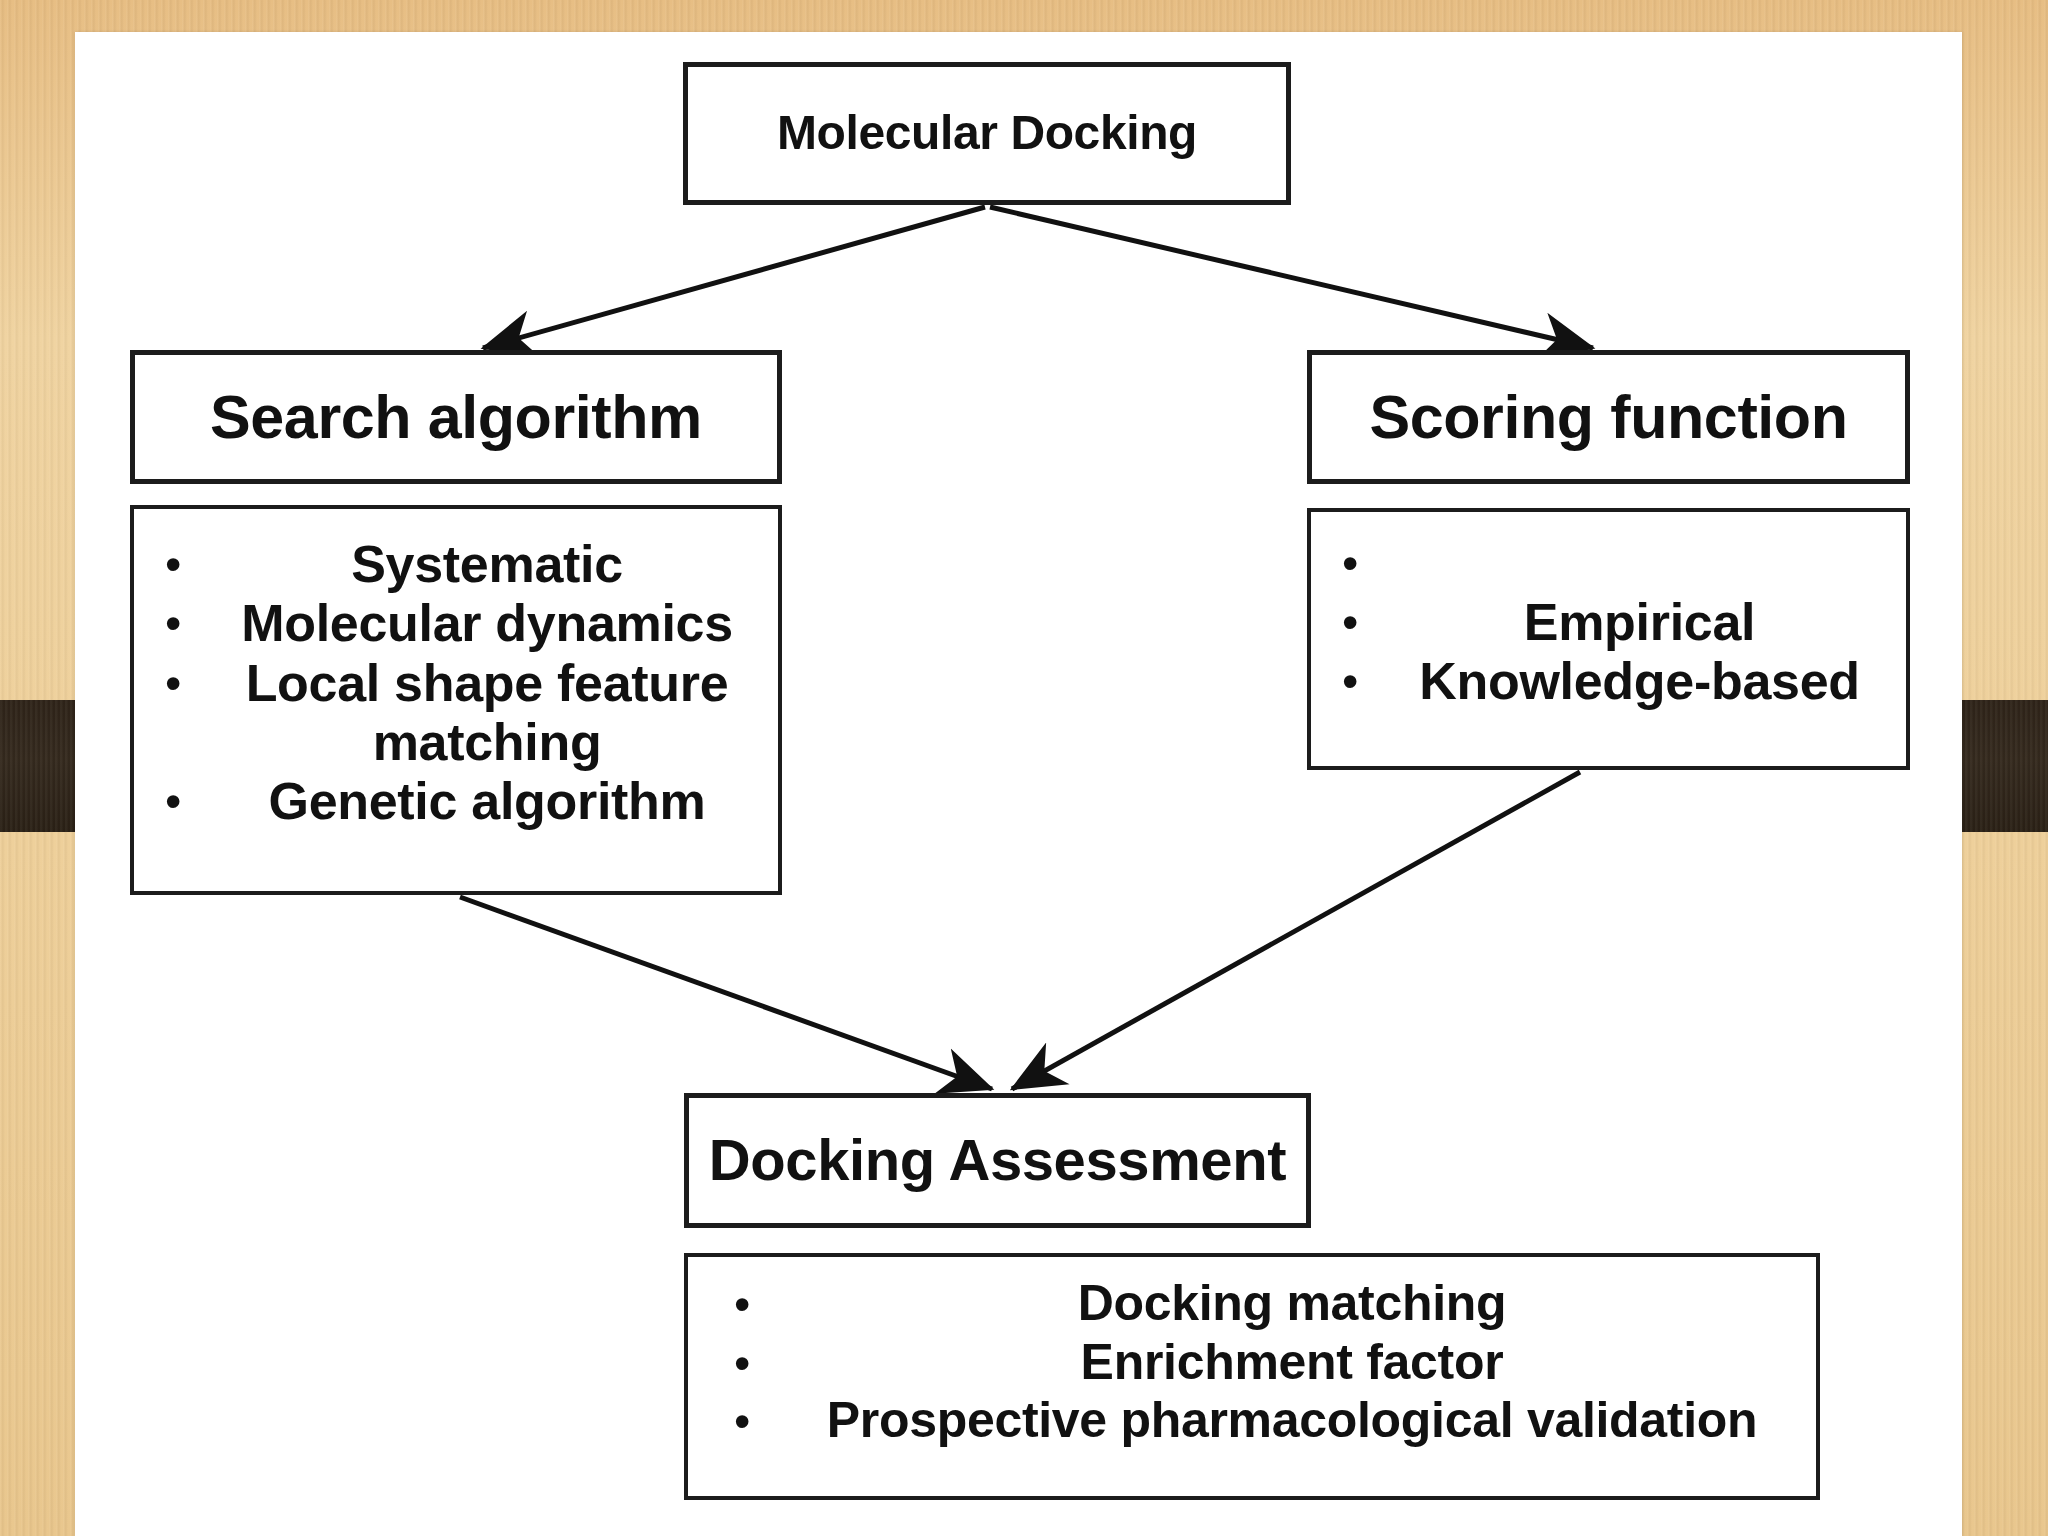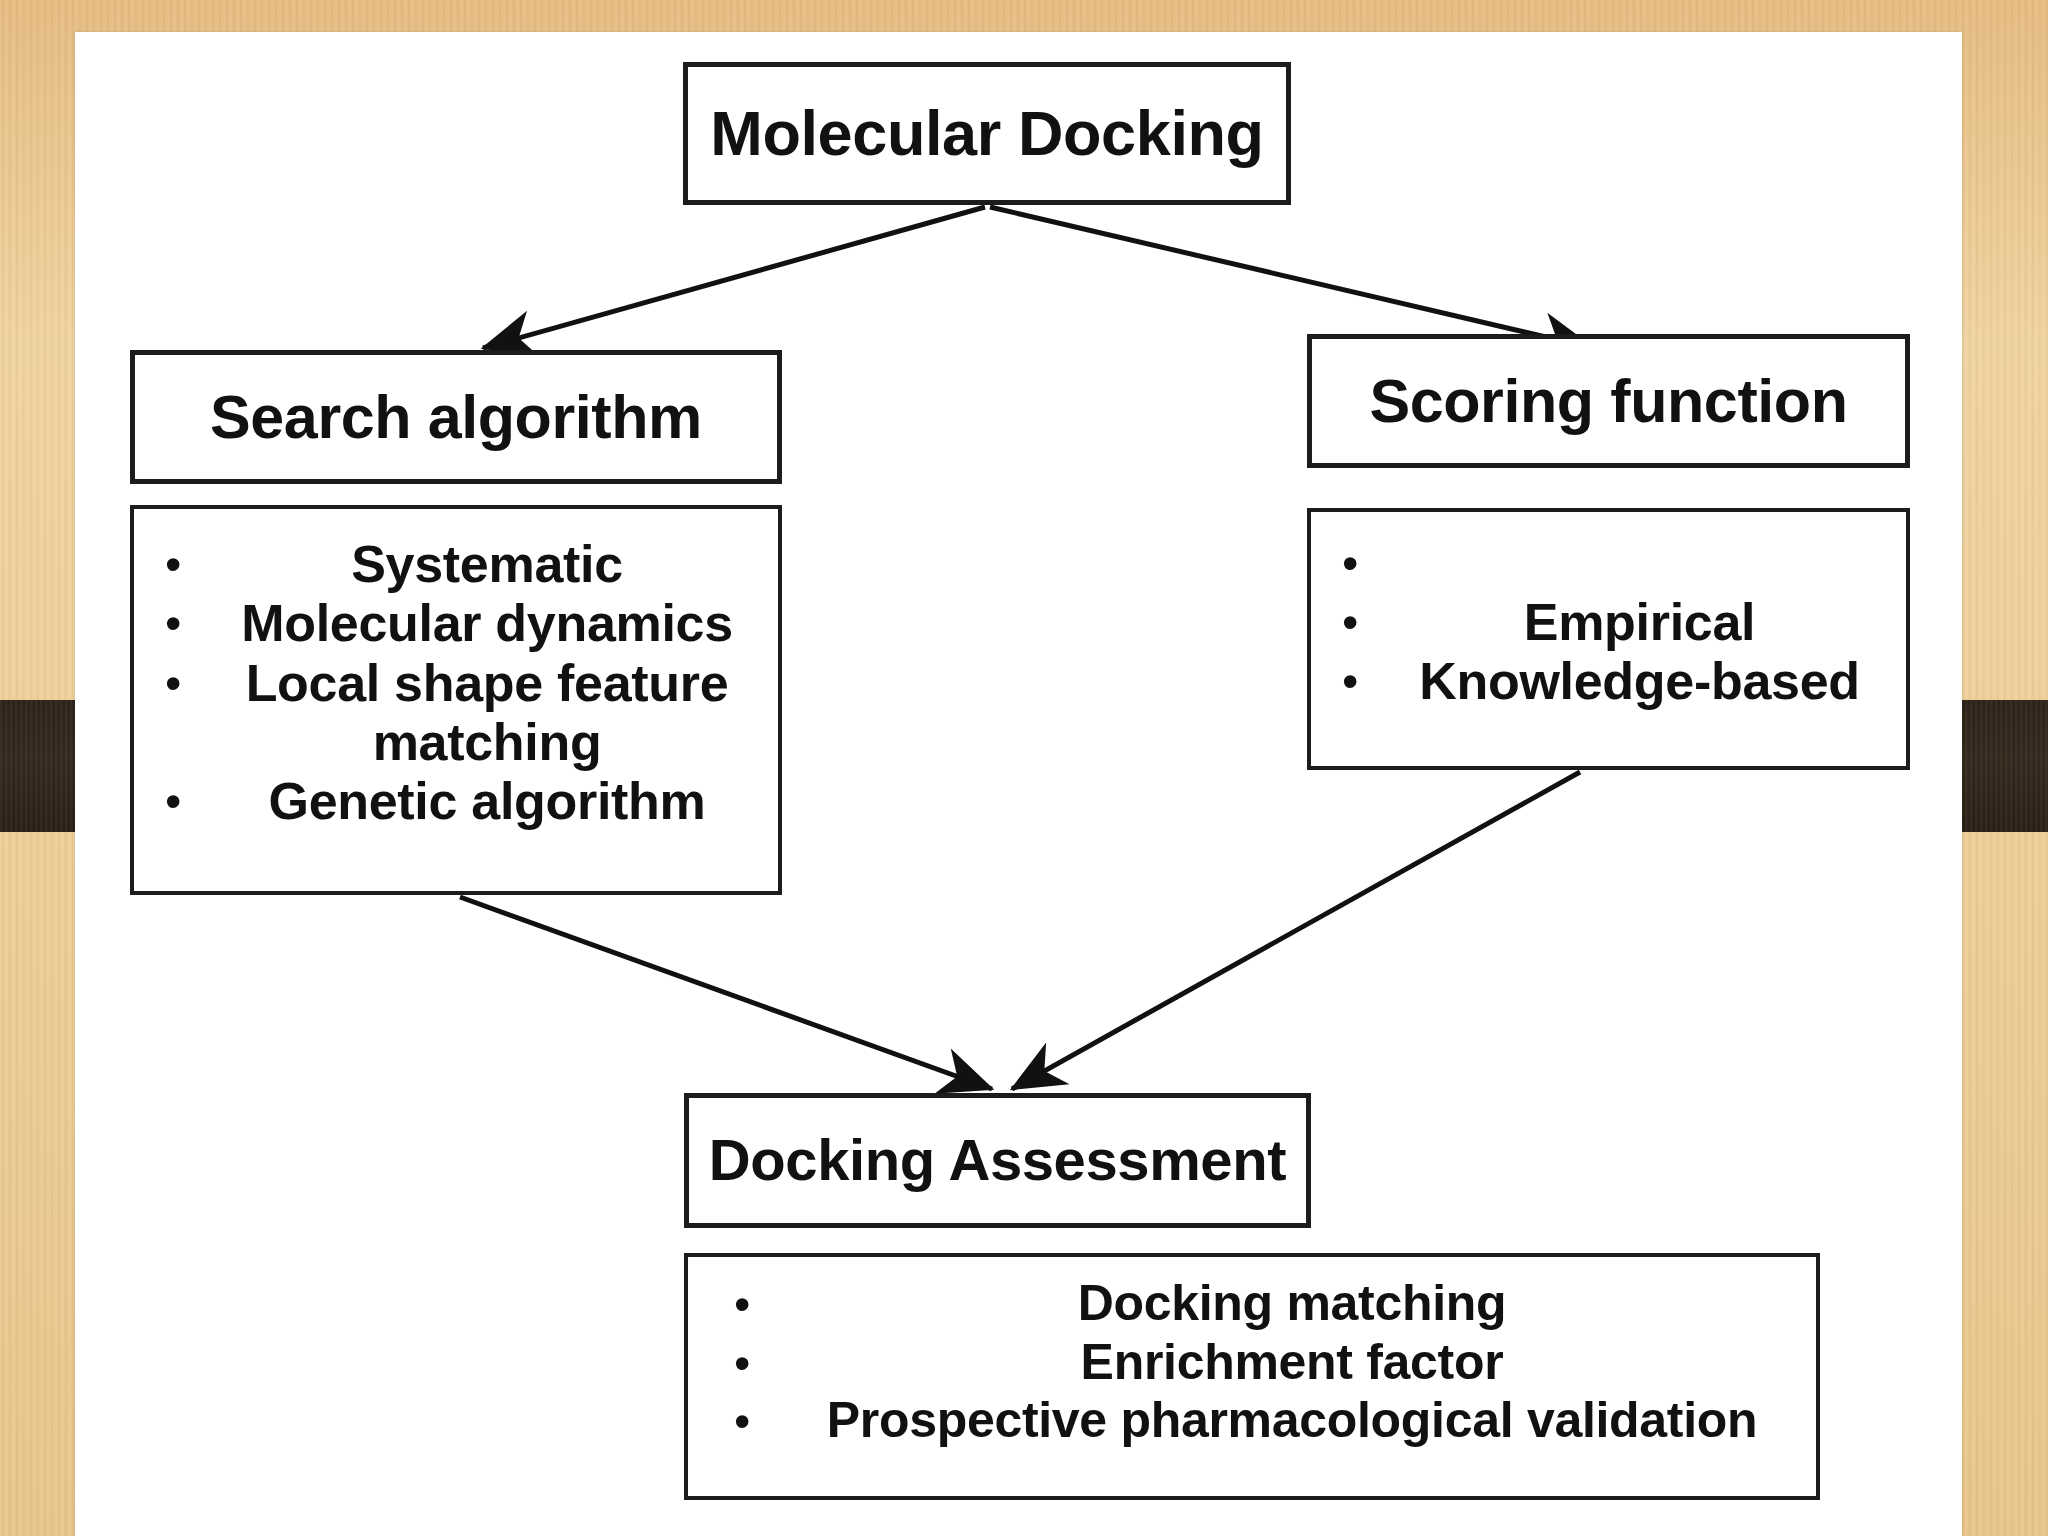--- a/index.html
+++ b/index.html
@@ -119,27 +119,27 @@
     color: #111111;
   }
   .bitem-text {
     flex: 1 1 auto;
     text-align: center;
   }
 
   
   #box-molecular-docking { left: 683px; top: 62px;  width: 608px; height: 143px; }
   #box-search-algorithm  { left: 130px; top: 350px; width: 652px; height: 134px; }
-  #box-scoring-function  { left: 1307px; top: 334px; width: 603px; height: 134px; }
+  #box-scoring-function  { left: 1307px; top: 350px; width: 603px; height: 134px; }
   #list-search-algorithm { left: 130px; top: 505px; width: 652px; height: 390px; padding: 26px 10px 0 6px; }
   #list-scoring-function { left: 1307px; top: 508px; width: 603px; height: 262px; padding: 22px 10px 0 6px; }
   #box-docking-assessment{ left: 684px; top: 1093px; width: 627px; height: 135px; }
   #list-docking-assessment{ left: 684px; top: 1253px; width: 1136px; height: 247px; padding: 18px 10px 0 18px; }
 
-  #box-molecular-docking .fbox-title { font-size: 63px; }
+  #box-molecular-docking .fbox-title { font-size: 48px; }
   #box-docking-assessment .fbox-title { font-size: 58px; }
   #list-docking-assessment .bitem { font-size: 50px; }
   #list-docking-assessment .bullet { width: 72px; }
 </style>
 </head>
 <body>
 
 <div id="screen">
 
   <div class="backdrop">

